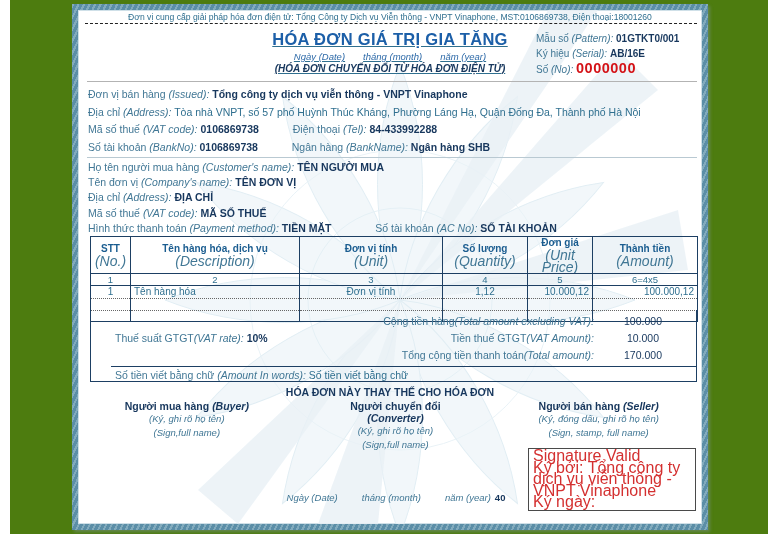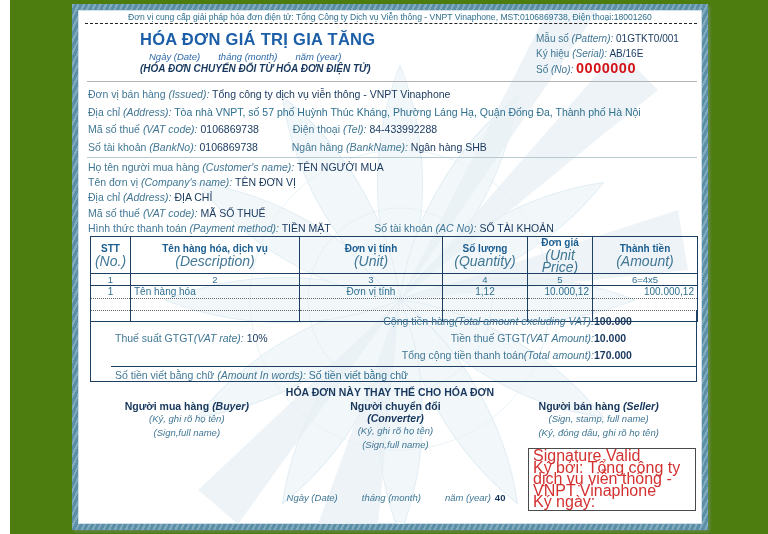--- a/index.html
+++ b/index.html
@@ -12,28 +12,28 @@
            background:repeating-linear-gradient(115deg,#82abbd 0 2px,#5b8ea7 2px 5px);
            box-shadow:2px 2px 3px rgba(130,150,160,.45); }
   .inner { position:relative; width:100%; height:100%; background:#fff;
            box-shadow:inset 0 0 0 1px #cfe0e8; }
 
   .wm { position:absolute; inset:0; z-index:0; }
   .content { position:absolute; inset:0; z-index:1; font-size:10.5px; color:#2f6f8f; }
 
   .lbl { color:#417795; }
   .en  { color:#417795; font-style:italic; }
-  b.v  { color:#17375d; font-weight:normal; }
+  b.v  { color:#17375d; font-weight:bold; }
   .reg { color:#2f6f8f; }
 
   .provider { position:absolute; top:2px; left:0; width:100%; text-align:center;
               font-size:8.6px; color:#2f6f8f; }
   .dashline { position:absolute; top:13px; left:7px; right:5px; border-top:1.5px dashed #222; }
 
-  .header-c { position:absolute; top:20px; left:62px; width:500px; text-align:left; }
+  .header-c { position:absolute; top:20px; left:62px; width:500px; text-align:center;text-decoration:underline; }
   .title    { font-size:16.5px; font-weight:bold; color:#1c5fa8; letter-spacing:.3px; }
   .dateline { margin-top:2px; font-size:9.5px; font-style:italic; color:#2e6aa8; }
   .dateline span { margin:0 9px; }
   .convnote { margin-top:1px; font-size:10px; font-weight:bold; font-style:italic; color:#17375d; }
 
   .header-r { position:absolute; top:22px; left:458px; width:166px; font-size:10px; line-height:14.5px; }
   .no-row b { color:#d41217; font-size:14.5px; letter-spacing:.5px; }
 
   .hr1 { position:absolute; top:71px; left:9px; right:5px; border-top:1px solid #b3b3b3; }
 
@@ -56,21 +56,21 @@
   tr.item td { height:13px; color:#2f6f8f; line-height:12px; border-bottom:1px dotted #666; }
   tr.blank1 td { height:12px; border-top:none; border-bottom:1px dotted #666; }
   tr.blank2 td { height:11px; border-top:none; }
   .ta-c { text-align:center; } .ta-r { text-align:right; }
 
   .totals { position:absolute; top:300px; left:12px; width:607px; height:72px;
             border:1px solid #1d3f63; border-top:none; padding-top:3px; font-size:10.5px;padding-left:20px; }
   .t-row { display:flex; height:17px; line-height:17px; }
   .t-left { width:235px; padding-left:4px; white-space:nowrap; }
   .t-lab  { flex:1; text-align:right; white-space:nowrap; }
-  .t-amt  { width:102px; text-align:left; padding-right:4px; font-weight:bold; color:#17375d; }
+  .t-amt  { width:102px; text-align:center; padding-right:4px; font-weight:normal; color:#17375d; }
   .t-words { border-top:1px solid #1d3f63; margin-top:2px; height:16px; line-height:16px; padding-left:4px; }
 
   .replace { position:absolute; top:376px; left:0; width:100%; text-align:center;
              font-size:10.5px; font-weight:bold; color:#17375d; }
 
   .sigs { position:absolute; top:390px; left:0; width:624px; display:flex; text-align:center;gap:40px; }
   .sig-col1 { width:40%; } .sig-col2 { width:22%; } .sig-col3 { width:38%; }
   .sig-t { font-size:10.5px; font-weight:bold; color:#17375d; }
   .sig-t .en { font-weight:bold; color:#17375d; }
   .sig-s { font-size:9.5px; font-style:italic; color:#417795; line-height:14px; }
@@ -324,22 +324,22 @@
             <div class="sig-s">(Ký, ghi rõ họ tên)</div>
             <div class="sig-s">(Sign,full name)</div>
           </div>
           <div class="sig-col2">
             <div class="sig-t"><span>Người chuyển đổi</span> <span class="en">(Converter)</span></div>
             <div class="sig-s">(Ký, ghi rõ họ tên)</div>
             <div class="sig-s">(Sign,full name)</div>
           </div>
           <div class="sig-col3">
             <div class="sig-t"><span>Người bán hàng</span> <span class="en">(Seller)</span></div>
+            <div class="sig-s">(Ký, đóng dấu, ghi rõ họ tên)</div>
             <div class="sig-s">(Sign, stamp, full name)</div>
-            <div class="sig-s">(Ký, đóng dấu, ghi rõ họ tên)</div>
           </div>
         </div>
 
         <div class="sigbox">
           <div>Signature Valid</div>
           <div>Ký bởi: Tổng công ty dịch vụ viễn thông - VNPT Vinaphone</div>
           <div>Ký ngày:</div>
         </div>
 
         <div class="bdate">

